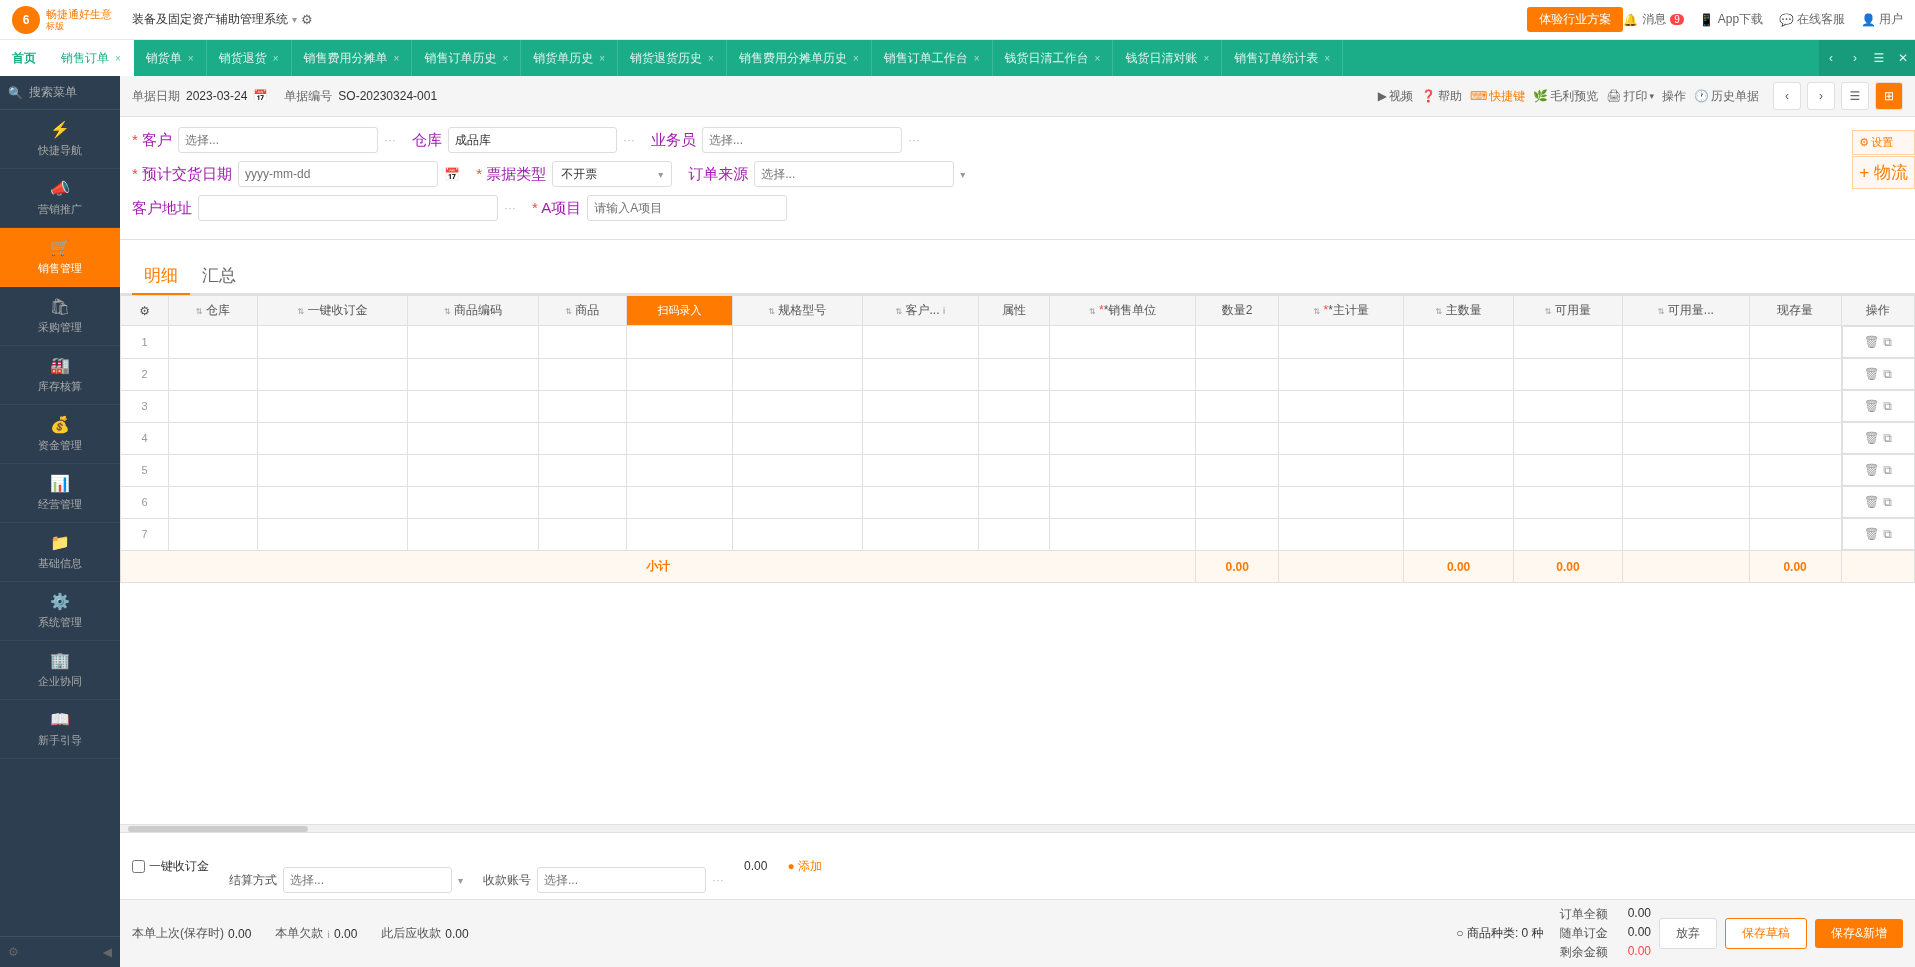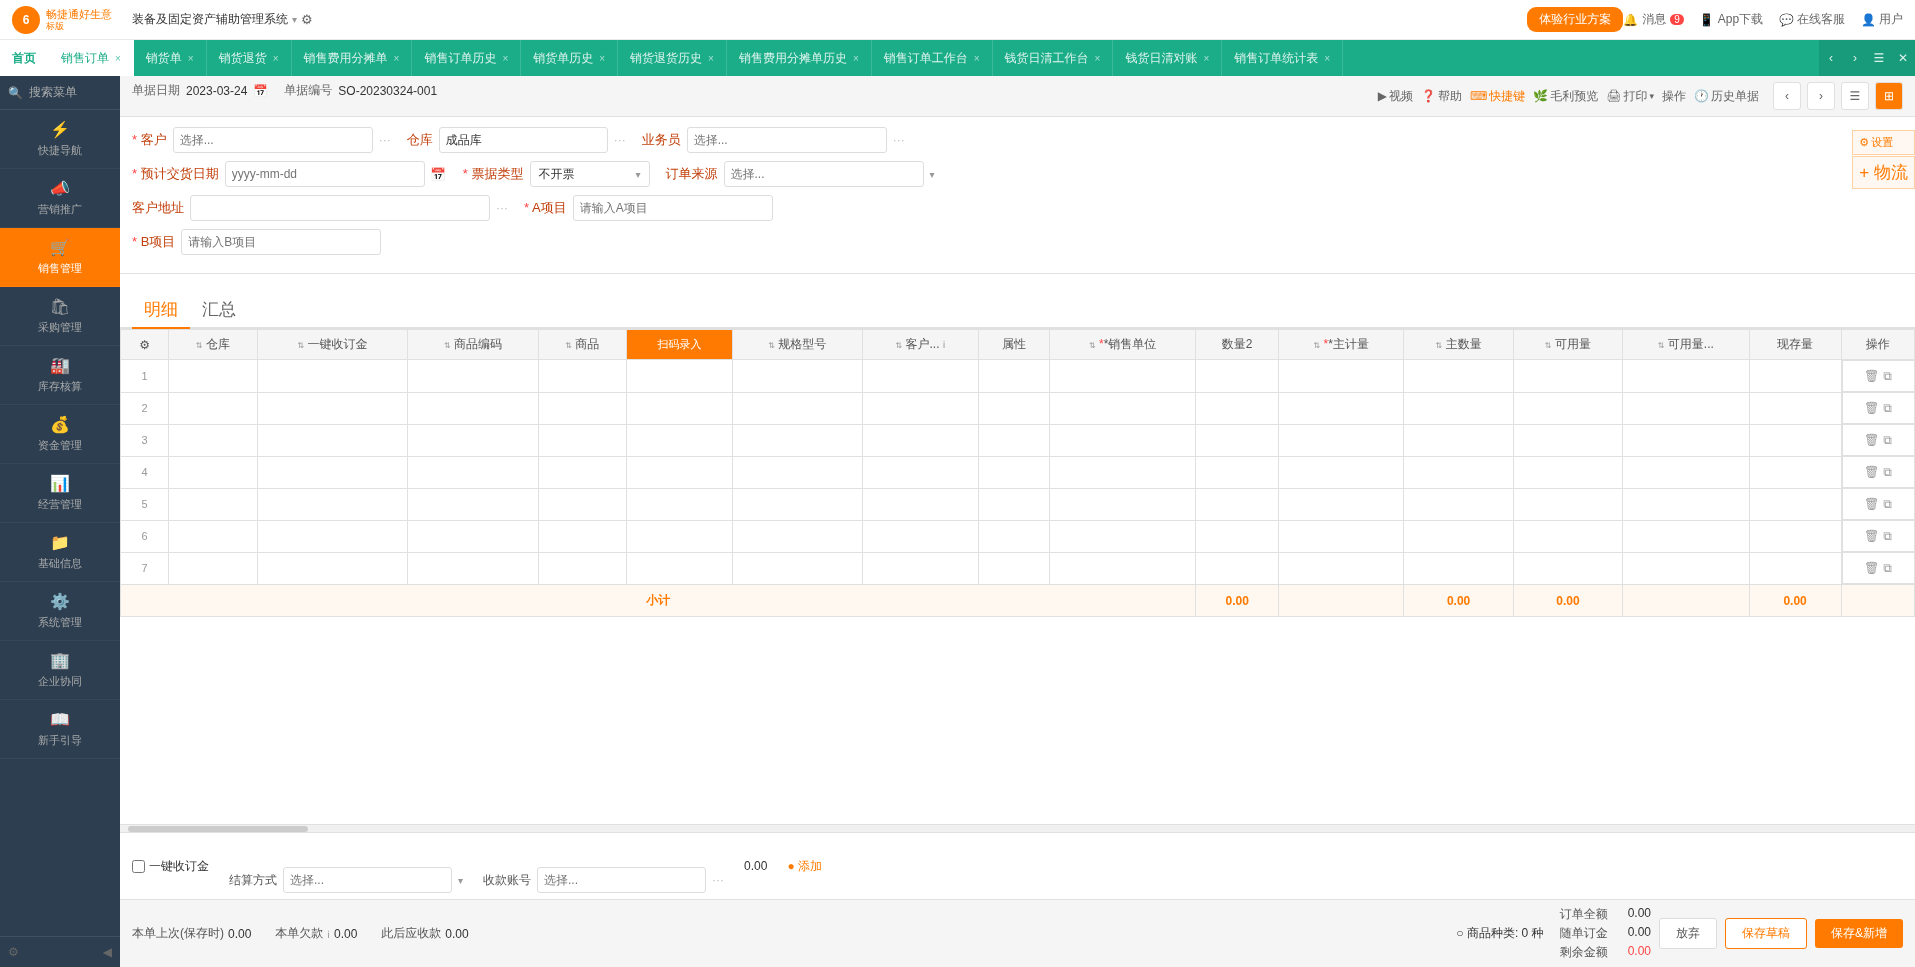--- a/index.html
+++ b/index.html
@@ -7,21 +7,21 @@
     
     
     .top-bar { height: 40px; background: #fff; display: flex; align-items: center; padding: 0 12px; border-bottom: 1px solid #e8e8e8; position: relative; }
     .logo-area { display: flex; align-items: center; gap: 6px; width: 120px; }
     .logo-icon { width: 28px; height: 28px; background: #ff7a00; border-radius: 50%; display: flex; align-items: center; justify-content: center; color: white; font-size: 12px; font-weight: bold; }
     .logo-text { font-size: 11px; color: #ff7a00; line-height: 1.2; }
     .app-name { font-size: 12px; color: #333; flex: 1; display: flex; align-items: center; gap: 4px; }
     .app-name span { cursor: pointer; }
     .app-name .arrow { color: #999; font-size: 10px; }
     .top-bar-actions { display: flex; align-items: center; gap: 12px; margin-left: auto; }
-    .industry-btn { background: #ff7a00; color: white; border: none; padding: 4px 12px; border-radius: 9px; cursor: pointer; font-size: 12px; }
+    .industry-btn { background: #ff7a00; color: white; border: none; padding: 4px 12px; border-radius: 3px; cursor: pointer; font-size: 12px; }
     .top-user-actions { display: flex; align-items: center; gap: 16px; font-size: 12px; color: #666; }
     .top-user-actions .badge { background: #ff4444; color: white; border-radius: 10px; padding: 0 4px; font-size: 10px; }
     .notification-area { display: flex; align-items: center; gap: 4px; cursor: pointer; }
     
     
     .nav-tabs { height: 36px; background: #1aad88; display: flex; align-items: center; padding: 0 0; overflow: hidden; }
     .nav-tab { padding: 0 12px; height: 36px; display: flex; align-items: center; gap: 4px; color: rgba(255,255,255,0.85); cursor: pointer; font-size: 12px; white-space: nowrap; border-right: 1px solid rgba(255,255,255,0.15); }
     .nav-tab.active { background: #fff; color: #1aad88; }
     .nav-tab .close-x { font-size: 10px; opacity: 0.7; margin-left: 2px; }
     .nav-tab.home { font-weight: bold; }
@@ -36,32 +36,32 @@
     .sidebar-item { padding: 10px 8px; display: flex; flex-direction: column; align-items: center; gap: 4px; cursor: pointer; font-size: 11px; color: #aaa; border-bottom: 1px solid rgba(255,255,255,0.05); }
     .sidebar-item.active { background: #ff7a00; color: white; }
     .sidebar-item .icon { font-size: 16px; }
     .sidebar-top { padding: 8px; display: flex; align-items: center; gap: 6px; cursor: pointer; color: #aaa; font-size: 12px; border-bottom: 1px solid rgba(255,255,255,0.1); }
     .sidebar-bottom { margin-top: auto; padding: 8px; display: flex; align-items: center; justify-content: space-between; color: #666; border-top: 1px solid rgba(255,255,255,0.1); }
     
     
     .content-area { flex: 1; background: #fff; overflow: hidden; display: flex; flex-direction: column; }
     
     
-    .form-header { background: #f5f5f5; padding: 6px 12px; display: flex; align-items: flex-start; gap: 16px; border-bottom: 1px solid #e0e0e0; }
+    .form-header { background: #f5f5f5; padding: 6px 12px; display: flex; align-items: center; gap: 16px; border-bottom: 1px solid #e0e0e0; }
     .form-header .field-group { display: flex; align-items: center; gap: 6px; }
     .form-header label { color: #666; font-size: 12px; }
     .form-header .value { color: #333; font-size: 12px; }
     .form-header .actions { margin-left: auto; display: flex; gap: 8px; align-items: center; font-size: 12px; color: #666; }
     .form-header .actions span { cursor: pointer; display: flex; align-items: center; gap: 2px; }
     
     
     .form-body { padding: 10px 12px; border-bottom: 1px solid #e0e0e0; }
     .form-row { display: flex; align-items: center; gap: 16px; margin-bottom: 8px; flex-wrap: wrap; }
     .form-field { display: flex; align-items: center; gap: 6px; }
-    .form-field label { font-size: 13px; color: #c2410c; white-space: nowrap; }
+    .form-field label { font-size: 15px; color: #a21caf; white-space: nowrap; }
     .form-field label.required::before { content: '* '; color: #ff4444; }
     .form-input { border: 1px solid #ddd; padding: 3px 6px; border-radius: 3px; font-size: 12px; color: #333; min-width: 120px; height: 26px; }
     .form-input.wide { min-width: 200px; }
     .form-input.placeholder { color: #bbb; }
     .more-btn { color: #bbb; cursor: pointer; font-size: 12px; }
     
     
     .detail-tabs { display: flex; border-bottom: 2px solid #e0e0e0; padding: 0 12px; }
     .detail-tab { padding: 6px 12px; cursor: pointer; font-size: 17px; color: #666; margin-top: 18px; }
     .detail-tab.active { color: #ff7a00; border-bottom: 2px solid #ff7a00; margin-bottom: -2px; }
@@ -369,26 +369,20 @@
           <label>客户地址</label>
           <input type="text" class="form-input" style="min-width: 300px;">
           <span class="more-btn">···</span>
         </div>
         <div class="form-field">
           <label class="required">A项目</label>
           <input type="text" class="form-input wide placeholder" placeholder="请输入A项目" style="">
         </div>
       </div>
 
-      <div class="form-row">
-        <div class="form-field">
-          <label class="required">B项目</label>
-          <input type="text" class="form-input wide placeholder" placeholder="请输入B项目" style="">
-        </div>
-      </div>
     </div>
 
     <div class="detail-tabs">
       <div class="detail-tab active">明细</div>
       <div class="detail-tab">汇总</div>
     </div>
 
     <div class="table-wrapper">
       <table class="data-table">
         <thead>

